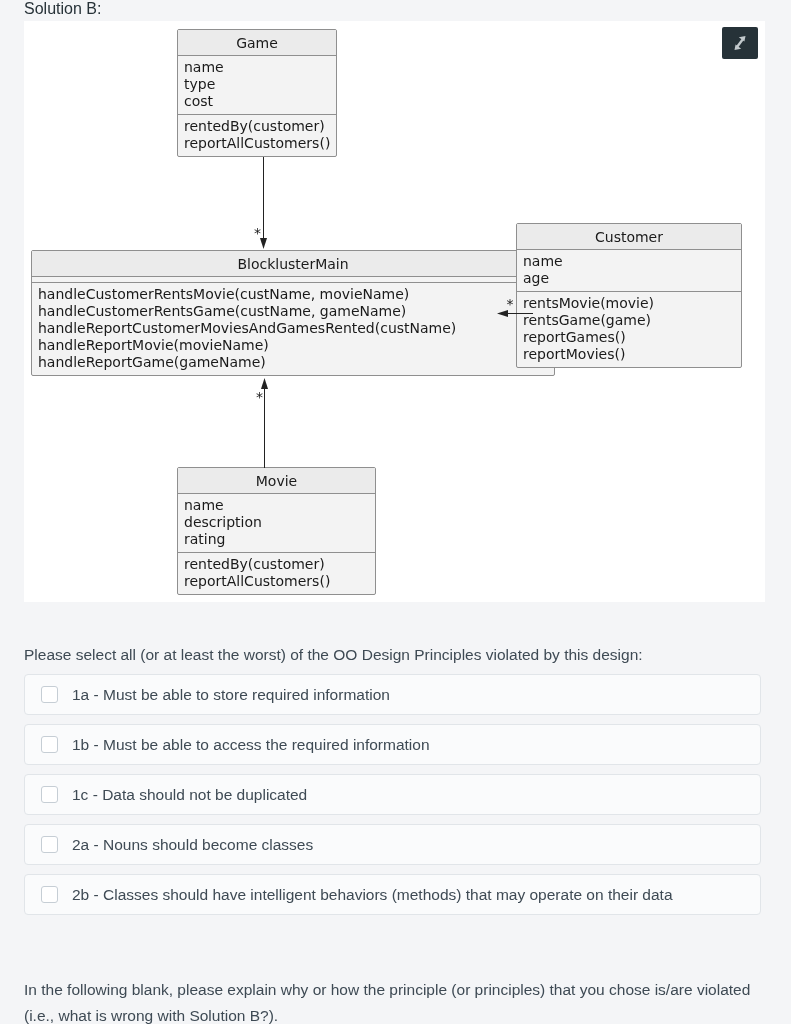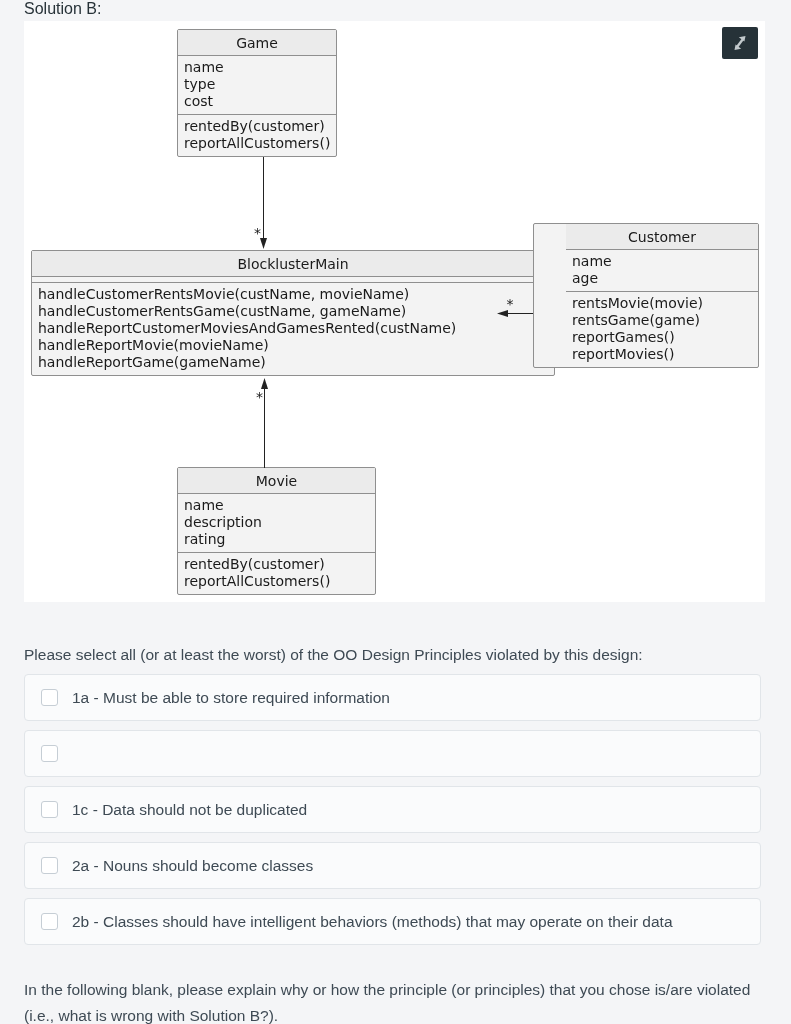--- a/index.html
+++ b/index.html
@@ -65,21 +65,21 @@
     position: absolute; left: 24px; top: 644px;
     width: 741px;
     font-size: 15.5px; line-height: 22px;
     color: #3e4a54;
   }
   #options {
     position: absolute; left: 24px; top: 674px;
     width: 737px;
   }
   .opt {
-    height: 47px;
+    height: 41px;
     margin-bottom: 9px;
     background: #fafbfc;
     border: 1px solid #e1e5e9;
     border-radius: 4px;
     display: flex; align-items: center;
     cursor: pointer;
   }
   .cb {
     width: 17px; height: 17px;
     margin-left: 16px;
@@ -126,21 +126,21 @@
     <div class="uml-attrs empty"></div>
     <div class="uml-methods">
         <div class="uml-line">handleCustomerRentsMovie(custName, movieName)</div>
         <div class="uml-line">handleCustomerRentsGame(custName, gameName)</div>
         <div class="uml-line">handleReportCustomerMoviesAndGamesRented(custName)</div>
         <div class="uml-line">handleReportMovie(movieName)</div>
         <div class="uml-line">handleReportGame(gameName)</div>
       </div>
   </div>
 
-  <div class="uml-box" style="left:509px; top:202px; width:226px;padding-left:32px;">
+  <div class="uml-box" style="left:492px; top:202px; width:226px;">
     <div class="uml-title">Customer</div>
     <div class="uml-attrs">
         <div class="uml-line">name</div>
         <div class="uml-line">age</div>
       </div>
     <div class="uml-methods">
         <div class="uml-line">rentsMovie(movie)</div>
         <div class="uml-line">rentsGame(game)</div>
         <div class="uml-line">reportGames()</div>
         <div class="uml-line">reportMovies()</div>
@@ -189,20 +189,21 @@
 
 <div id="prompt">Please select all (or at least the worst) of the OO Design Principles violated by this design:</div>
 
 <div id="options">
   <div class="opt">
     <span class="cb"></span>
     <span class="opt-label">1a - Must be able to store required information</span>
   </div>
   <div class="opt">
     <span class="cb"></span>
+    <span class="opt-label">1b - Must be able to access the required information</span>
   </div>
   <div class="opt">
     <span class="cb"></span>
     <span class="opt-label">1c - Data should not be duplicated</span>
   </div>
   <div class="opt">
     <span class="cb"></span>
     <span class="opt-label">2a - Nouns should become classes</span>
   </div>
   <div class="opt">

